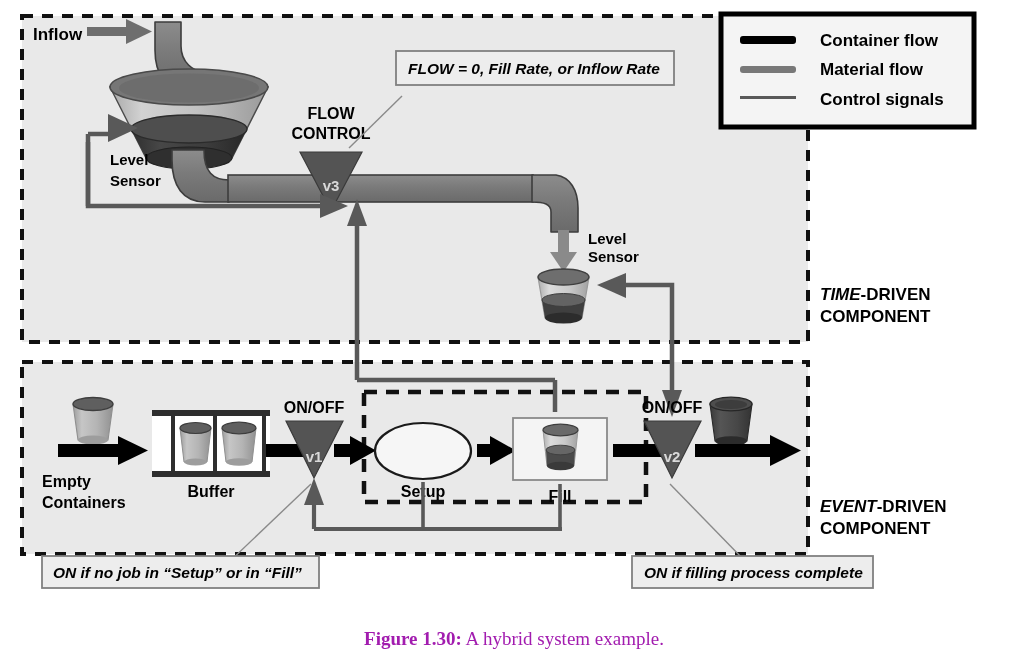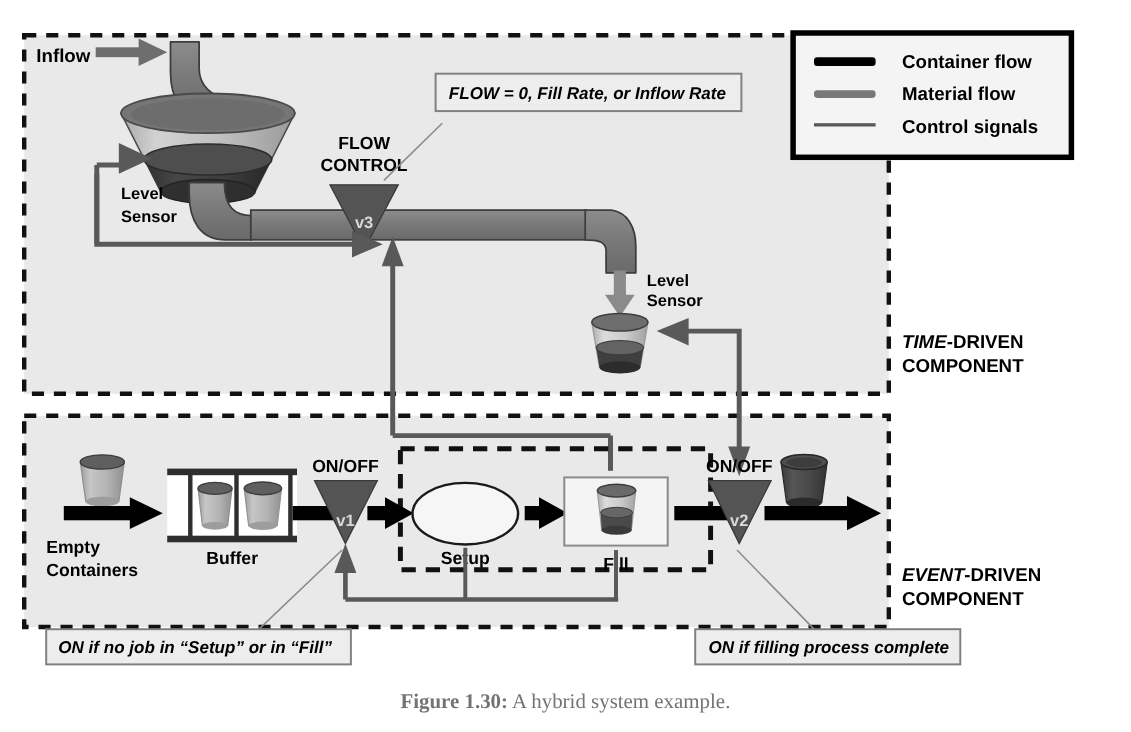--- a/index.html
+++ b/index.html
@@ -7,21 +7,21 @@
     background: #ffffff;
   }
   body {
     width: 1028px; height: 665px;
     font-family: "Liberation Sans", sans-serif;
     position: relative;
     overflow: hidden;
   }
   #figure-root {
     position: absolute;
-    left: 0; top: 16px;
+    left: 0; top: 0;
     width: 1028px; height: 520px;
   }
   svg { display: block; }
   .dgm-text {
     font-family: "Liberation Sans", sans-serif;
     font-weight: bold;
     fill: #000000;
   }
   .lbl-sm { font-size: 15px; }
   .lbl-md { font-size: 16px; }
@@ -47,21 +47,21 @@
     fill: #000000;
   }
   .caption {
     position: absolute;
     left: 0;
     top: 628px;
     width: 1028px;
     text-align: center;
     font-family: "Liberation Serif", serif;
     font-size: 19px;
-    color: #737373;
+    color: #a21caf;
   }
   .caption b { font-weight: bold; }
 </style>
 </head>
 <body>
 
 <div id="figure-root">
 <svg width="1028" height="665" viewBox="0 0 1028 665" xmlns="http://www.w3.org/2000/svg">
 
   <defs>

